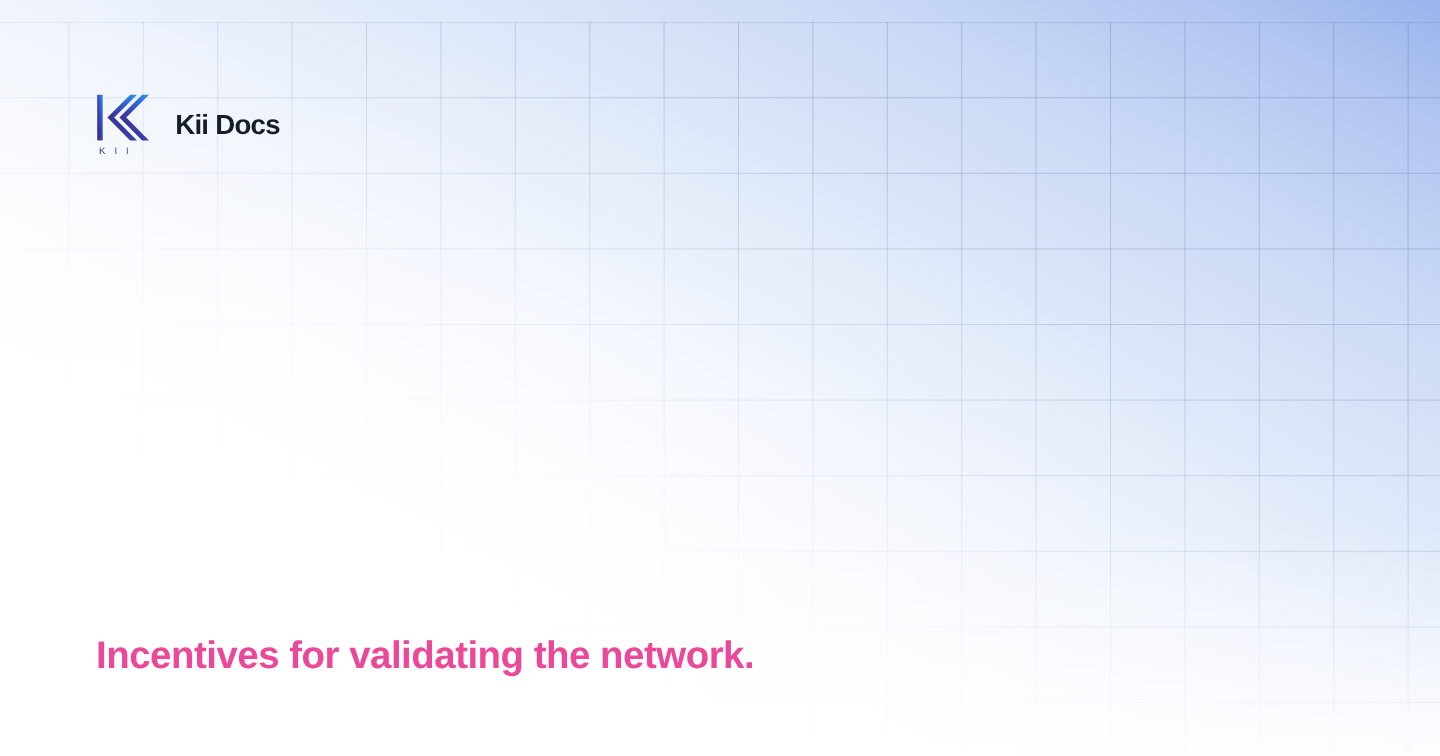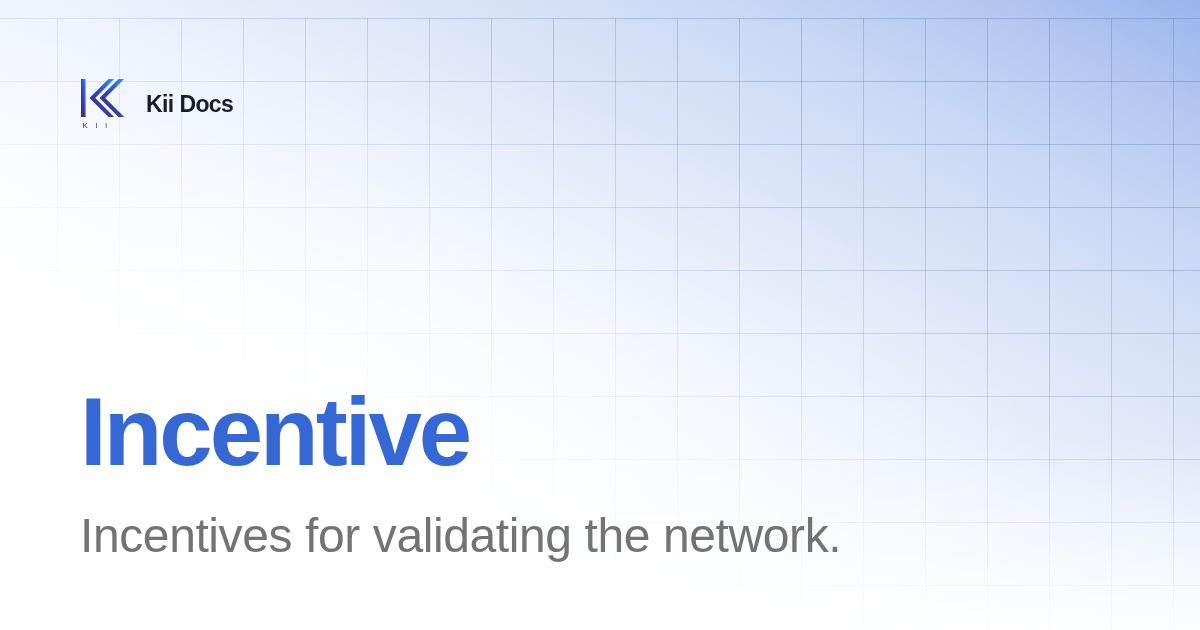--- a/index.html
+++ b/index.html
@@ -105,25 +105,25 @@
   .hero-title {
     font-size: 96px;
     font-weight: 700;
     letter-spacing: -3px;
     line-height: 1.0;
     color: #3568d4;
     margin: 0 0 26px 0;
     white-space: nowrap;
   }
   .hero-subtitle {
-    font-size: 48px;
-    font-weight: 400;
+    font-size: 32px;
+    font-weight: 700;
     letter-spacing: -0.4px;
     line-height: 1.25;
-    color: #737373;
+    color: #ec4899;
     margin: 0;
     white-space: nowrap;
   }
 </style>
 </head>
 <body>
 
 <div class="og-card">
 
   <div class="bg-gradient"></div>
@@ -148,17 +148,16 @@
         <path d="M9.5 20 L28.5 1 L34.2 1 L15.2 20 L34.2 39 L28.5 39 Z" fill="url(#kiiGrad)"></path>
         <path d="M19.5 20 L38.5 1 L44.2 1 L25.2 20 L44.2 39 L38.5 39 Z" fill="url(#kiiGrad)"></path>
 
         <text x="2.5" y="50" font-family="'Liberation Sans', sans-serif" font-size="8" letter-spacing="7.5" fill="url(#kiiGrad)">KII</text>
       </svg>
     </span>
     <span class="brand-title">Kii Docs</span>
   </div>
 
   <div class="hero">
-    <h1 class="hero-title">Incentive</h1>
     <p class="hero-subtitle">Incentives for validating the network.</p>
   </div>
 
 </div>
 
 </body></html>

